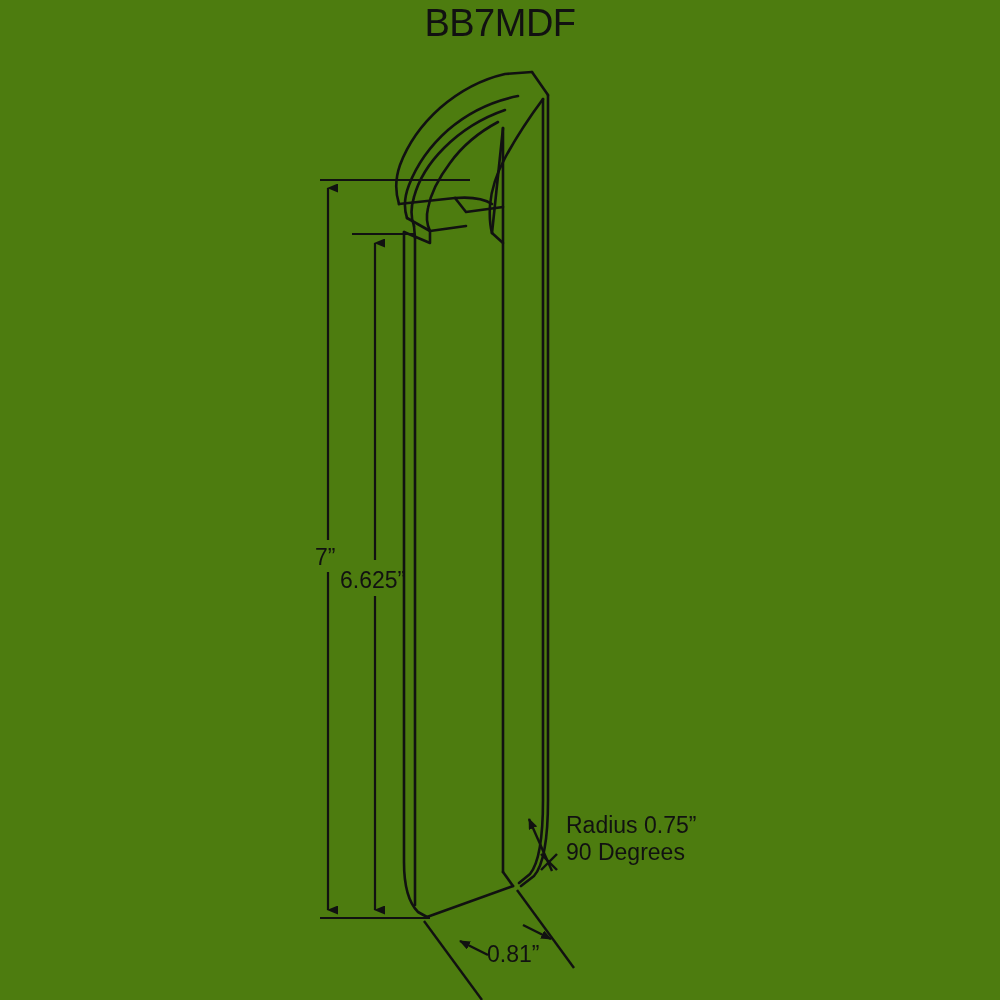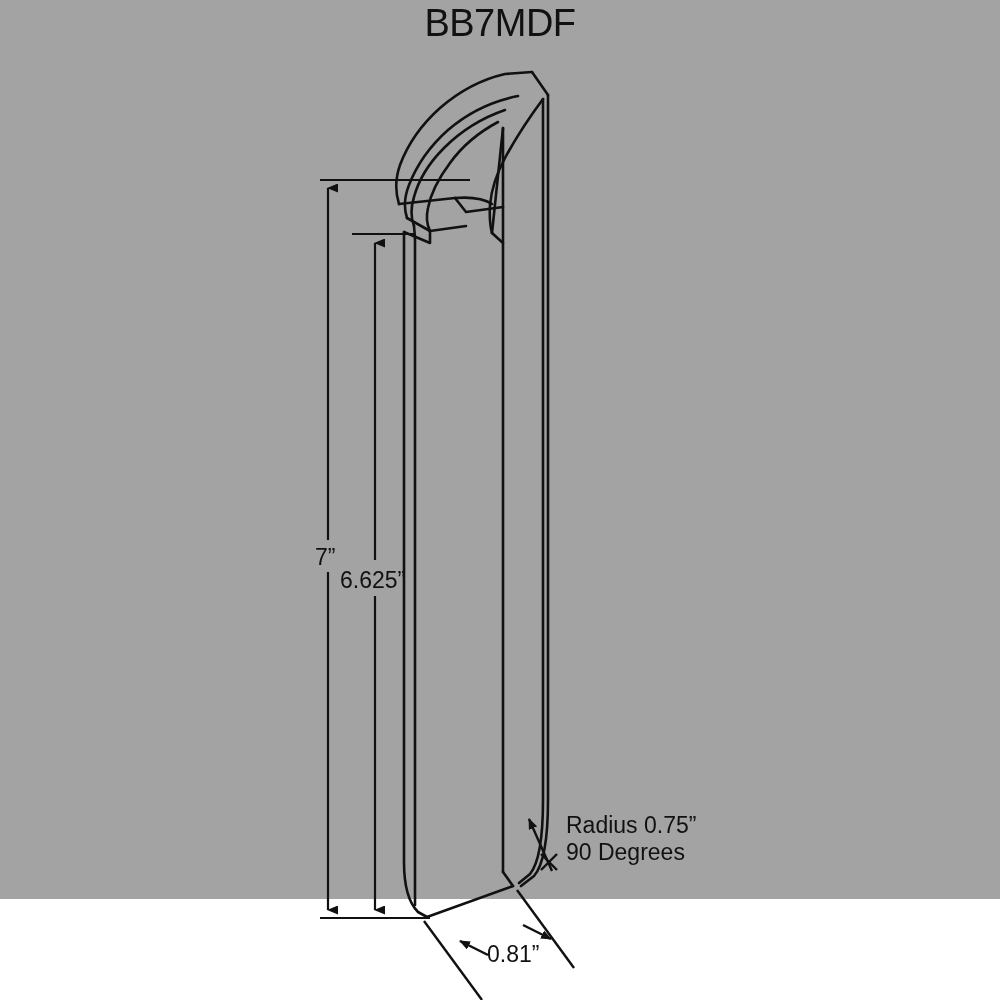--- a/index.html
+++ b/index.html
@@ -11,22 +11,22 @@
   body {
     width: 1000px;
     height: 1000px;
     font-family: "Liberation Sans", sans-serif;
     color: #111111;
     overflow: hidden;
   }
   #sheet {
     position: relative;
     width: 1000px;
-    height: 899px;
-    background: #a3a3a3;
+    height: 1000px;
+    background: #4d7c0f;
   }
   #drawing-title {
     position: absolute;
     left: 0;
     top: 2px;
     width: 1000px;
     text-align: center;
     font-size: 38px;
     font-weight: 400;
     letter-spacing: -0.5px;

